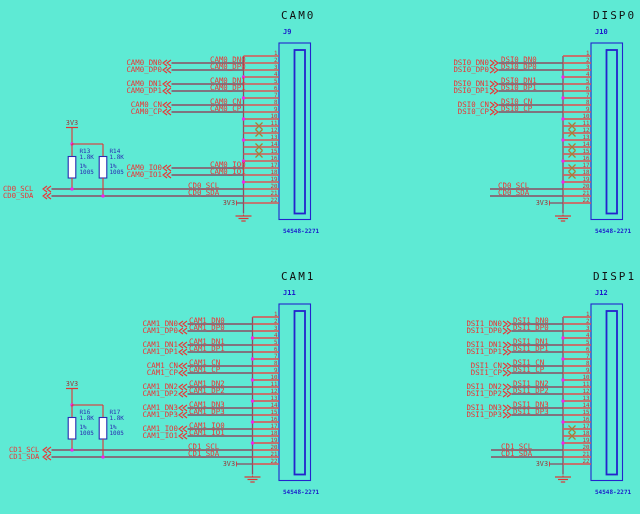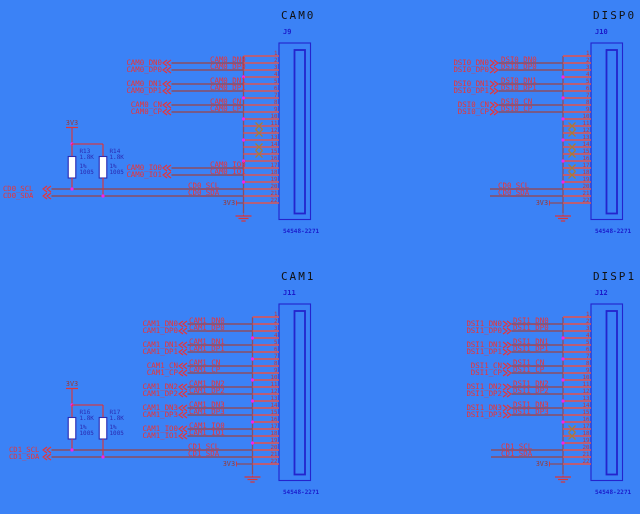--- a/index.html
+++ b/index.html
@@ -1,16 +1,16 @@
 <!DOCTYPE html>
 <html><head>
 <meta charset="utf-8">
 <style>
   html,body{margin:0;padding:0;background:#ffffff;}
-  .sheet{width:640px;height:514px;position:relative;background:#3b82f6;overflow:hidden;
+  .sheet{width:640px;height:514px;position:relative;background:#5eead4;overflow:hidden;
          font-family:"DejaVu Sans Mono",monospace;}
   svg text{font-family:"DejaVu Sans Mono",monospace;}
 </style>
 </head>
 <body>
 
 <div class="sheet">
   <svg id="canvas" width="640" height="514" viewBox="0 0 640 514">
       <g>
         <text x="281" y="18.5" font-size="11" fill="#111111" text-anchor="start" letter-spacing="2px">CAM0</text>

